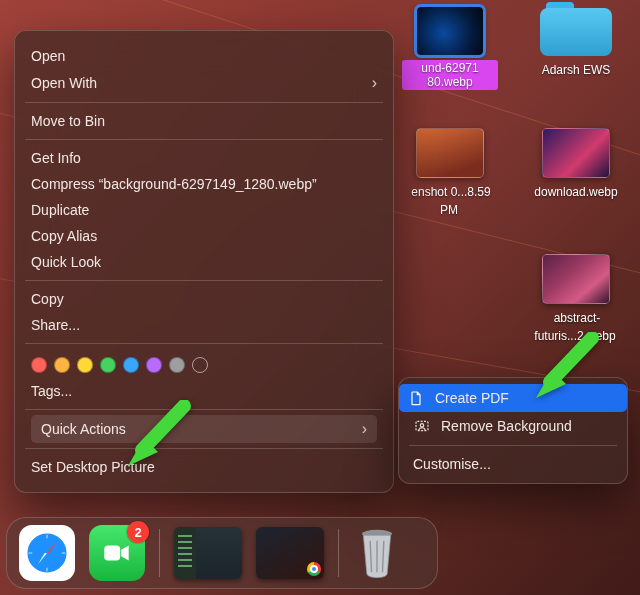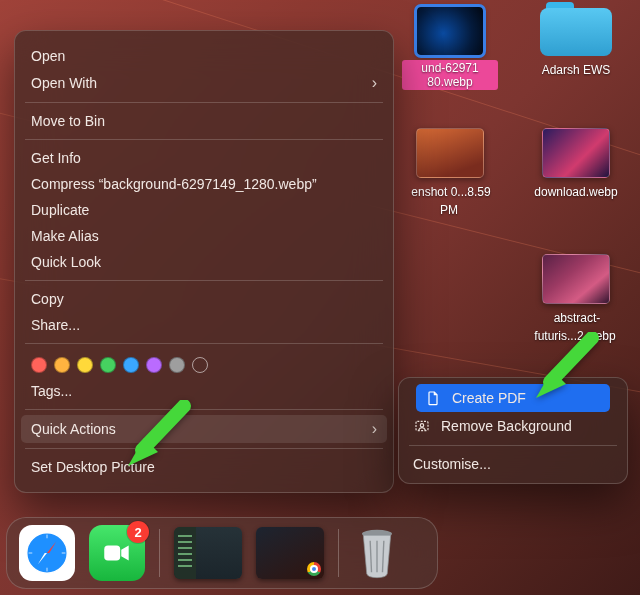--- a/index.html
+++ b/index.html
@@ -34,21 +34,21 @@
   }
   .folder-icn .tab {
     position: absolute; left: 6px; top: 2px; width: 28px; height: 10px;
     background: #39b7eb; border-radius: 4px 4px 0 0;
   }
   .folder-icn .body {
     position: absolute; left: 0; top: 8px; width: 72px; height: 48px;
     background: linear-gradient(#58c8f2,#2f9fd1); border-radius: 8px;
   }
   .label.selected {
-    background: #ec4899; border-radius: 3px; display: inline-block; padding: 1px 4px;
+    background: #d946ef; border-radius: 3px; display: inline-block; padding: 1px 4px;
   }
 
   
   .bg1 { background: radial-gradient(circle at 40% 55%, #0a4aa0 0%, #041b3d 60%, #01060f 100%); }
   .bg2 { background: linear-gradient(160deg,#d66a35 0%, #7a2c1e 80%); }
   .bg3 { background: linear-gradient(135deg,#2c1b5e 0%, #d13b6e 60%, #20133f 100%); }
   .bg4 { background: linear-gradient(140deg,#5a2146 0%, #9c3a63 40%, #d45b84 70%, #331530 100%); }
 
   
   .ctx-menu {
@@ -59,21 +59,21 @@
     border: 1px solid rgba(255,255,255,0.18);
     border-radius: 12px;
     box-shadow: 0 20px 46px rgba(0,0,0,0.5);
     padding: 12px 0;
     font-size: 14px;
   }
   .ctx-item {
     display: flex; align-items: center; justify-content: space-between;
     padding: 5px 16px; color: #f1e8e4; cursor: default;
   }
-  .ctx-item.hover { background: rgba(255,255,255,0.10); border-radius: 5px; margin: 0 6px; padding: 5px 10px; }
+  .ctx-item.hover { background: rgba(255,255,255,0.10); border-radius: 5px; margin: 0 16px; padding: 5px 10px; }
   .ctx-sep { height: 1px; background: rgba(255,255,255,0.18); margin: 5px 10px; }
   .chev { font-size: 16px; color: #d8ccc7; }
   .tag-row { display: flex; gap: 7px; padding: 8px 16px 5px; align-items: center; }
   .tag-dot { width: 16px; height: 16px; border-radius: 50%; border: 0.5px solid rgba(0,0,0,0.3); }
   .tag-empty { width: 16px; height: 16px; border-radius: 50%; border: 1.5px solid rgba(255,255,255,0.55); }
 
   
   .sub-menu {
     position: absolute; left: 398px; top: 377px;
     width: 230px;
@@ -82,21 +82,21 @@
     border: 1px solid rgba(255,255,255,0.18);
     border-radius: 12px;
     box-shadow: 0 20px 46px rgba(0,0,0,0.5);
     padding: 6px 0; font-size: 14px;
   }
   .sub-item {
     display: flex; align-items: center; gap: 10px;
     padding: 5px 14px; color: #f1e8e4;
   }
   .sub-item.highlight {
-    background: #1f6ef0; border-radius: 5px; margin: 0 17px; padding: 5px 8px;
+    background: #1f6ef0; border-radius: 5px; margin: 0 0; padding: 5px 8px;
   }
   .sub-item .icn { width: 18px; height: 18px; display: flex; align-items:center; justify-content:center; }
   .sub-item .icn svg { width: 16px; height: 16px; }
 
   
   .arrow {
     position: absolute; filter: drop-shadow(0 2px 3px rgba(0,0,0,0.4));
   }
 
   
@@ -190,21 +190,21 @@
   <div class="ctx-item">
       <span>Get Info</span>
     </div>
   <div class="ctx-item">
       <span>Compress “background-6297149_1280.webp”</span>
     </div>
   <div class="ctx-item">
       <span>Duplicate</span>
     </div>
   <div class="ctx-item">
-      <span>Make Alias</span>
+      <span>Copy Alias</span>
     </div>
   <div class="ctx-item">
       <span>Quick Look</span>
     </div>
   <div class="ctx-sep"></div>
   <div class="ctx-item">
       <span>Copy</span>
     </div>
   <div class="ctx-item">
       <span>Share...</span>

